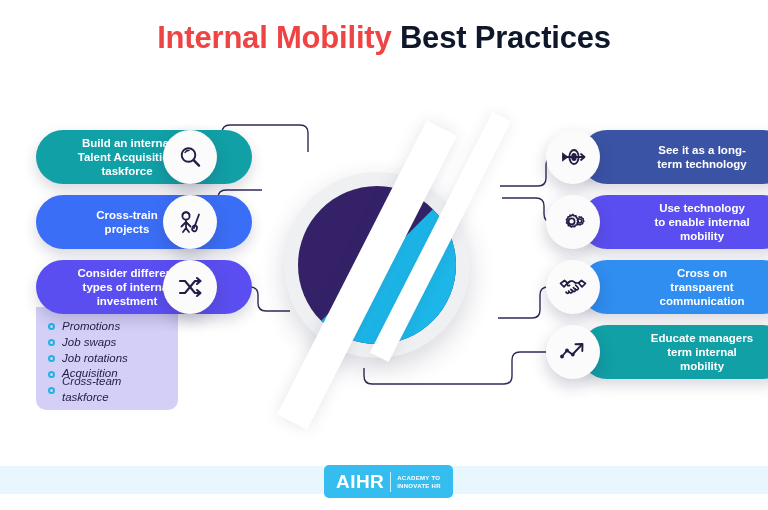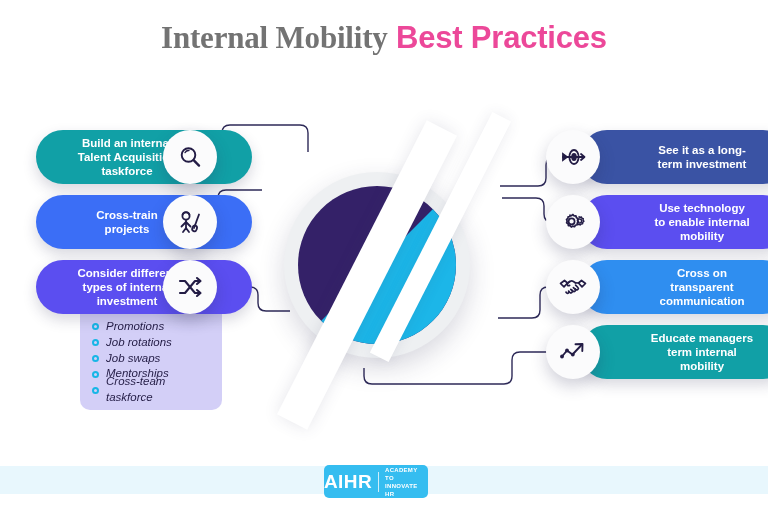--- a/index.html
+++ b/index.html
@@ -12,22 +12,22 @@
   }
   #stage{position:relative;width:768px;height:510px;overflow:hidden;background:#fff;}
 
   
   .title{
     position:absolute;left:0;top:20px;width:768px;
     text-align:center;
     font-size:31px;font-weight:bold;letter-spacing:-0.2px;
     white-space:nowrap;
   }
-  .title .t-dark{color:#737373;font-family:Liberation Serif, serif;}
-  .title .t-blue{color:#ec4899;}
+  .title .t-dark{color:#ef4444;}
+  .title .t-blue{color:#0f172a;}
 
   
   .center-wrap{position:absolute;left:262px;top:150px;width:230px;height:230px;}
   .ring{
     position:absolute;left:22px;top:22px;width:186px;height:186px;
     border-radius:50%;
     background:#eef0f2;
     box-shadow:0 10px 26px rgba(40,40,80,.18);
   }
   .disc{
@@ -86,21 +86,20 @@
   }
   .icon-badge svg{display:block;}
 
   
   .bullet-panel{
     position:absolute;left:36px;top:307px;width:142px;
     background:#d3cff7;
     border-radius:0 0 10px 10px;
     padding:12px 10px 12px 12px;
     box-sizing:border-box;
-    margin-left:44px;
   }
   .bullet-row{
     display:flex;align-items:center;
     font-size:11.5px;font-style:italic;color:#231c45;
     line-height:15.8px;height:15.8px;
   }
   .bullet-dot{
     width:7px;height:7px;border-radius:50%;
     border:2px solid #17b6e6;
     background:#d3cff7;
@@ -108,21 +107,21 @@
     box-sizing:border-box;
   }
 
   
   .footer-band{
     position:absolute;left:0;top:466px;width:768px;height:28px;
     background:#e8f7fd;
   }
   .logo{
     position:absolute;left:324px;top:465px;
-    width:104px;height:33px;border-radius:5px;
+    width:129px;height:33px;border-radius:5px;
     background:#35bdf0;
     display:flex;align-items:center;justify-content:center;
   }
   .logo-main{
     color:#ffffff;font-weight:bold;font-size:19px;letter-spacing:.4px;
   }
   .logo-div{
     width:1px;height:20px;background:rgba(255,255,255,.75);margin:0 6px;
   }
   .logo-sub{
@@ -209,40 +208,40 @@
     </svg>
   </div>
 
   <div class="bullet-panel">
     <div class="bullet-row">
       <span class="bullet-dot"></span>
       <span>Promotions</span>
     </div>
     <div class="bullet-row">
       <span class="bullet-dot"></span>
+      <span>Job swaps</span>
+    </div>
+    <div class="bullet-row">
+      <span class="bullet-dot"></span>
       <span>Job rotations</span>
     </div>
     <div class="bullet-row">
       <span class="bullet-dot"></span>
-      <span>Job swaps</span>
-    </div>
-    <div class="bullet-row">
-      <span class="bullet-dot"></span>
-      <span>Mentorships</span>
+      <span>Acquisition</span>
     </div>
     <div class="bullet-row">
       <span class="bullet-dot"></span>
       <span>Cross-team taskforce</span>
     </div>
   </div>
 
   <div class="pill right" style="left:580px;top:130px;width:152px;background:#3a53a4;">
     <div>
       <span>See it as a long-</span>
-      <span>term investment</span>
+      <span>term technology</span>
     </div>
   </div>
   <div class="icon-badge" style="left:546px;top:130px;">
     <svg width="30" height="28" viewBox="0 0 30 28" fill="none" stroke="#231c45" stroke-width="1.8">
       <ellipse cx="16" cy="14" rx="4.6" ry="7"></ellipse>
       <ellipse cx="16" cy="14" rx="1.9" ry="3.1" fill="#231c45"></ellipse>
       <path d="M5,14 L26,14" stroke-linecap="round"></path>
       <path d="M23,11 L26.5,14 L23,17" stroke-linecap="round" stroke-linejoin="round"></path>
       <path d="M5,11 L5,17 L9,14 Z" fill="#231c45"></path>
     </svg>

